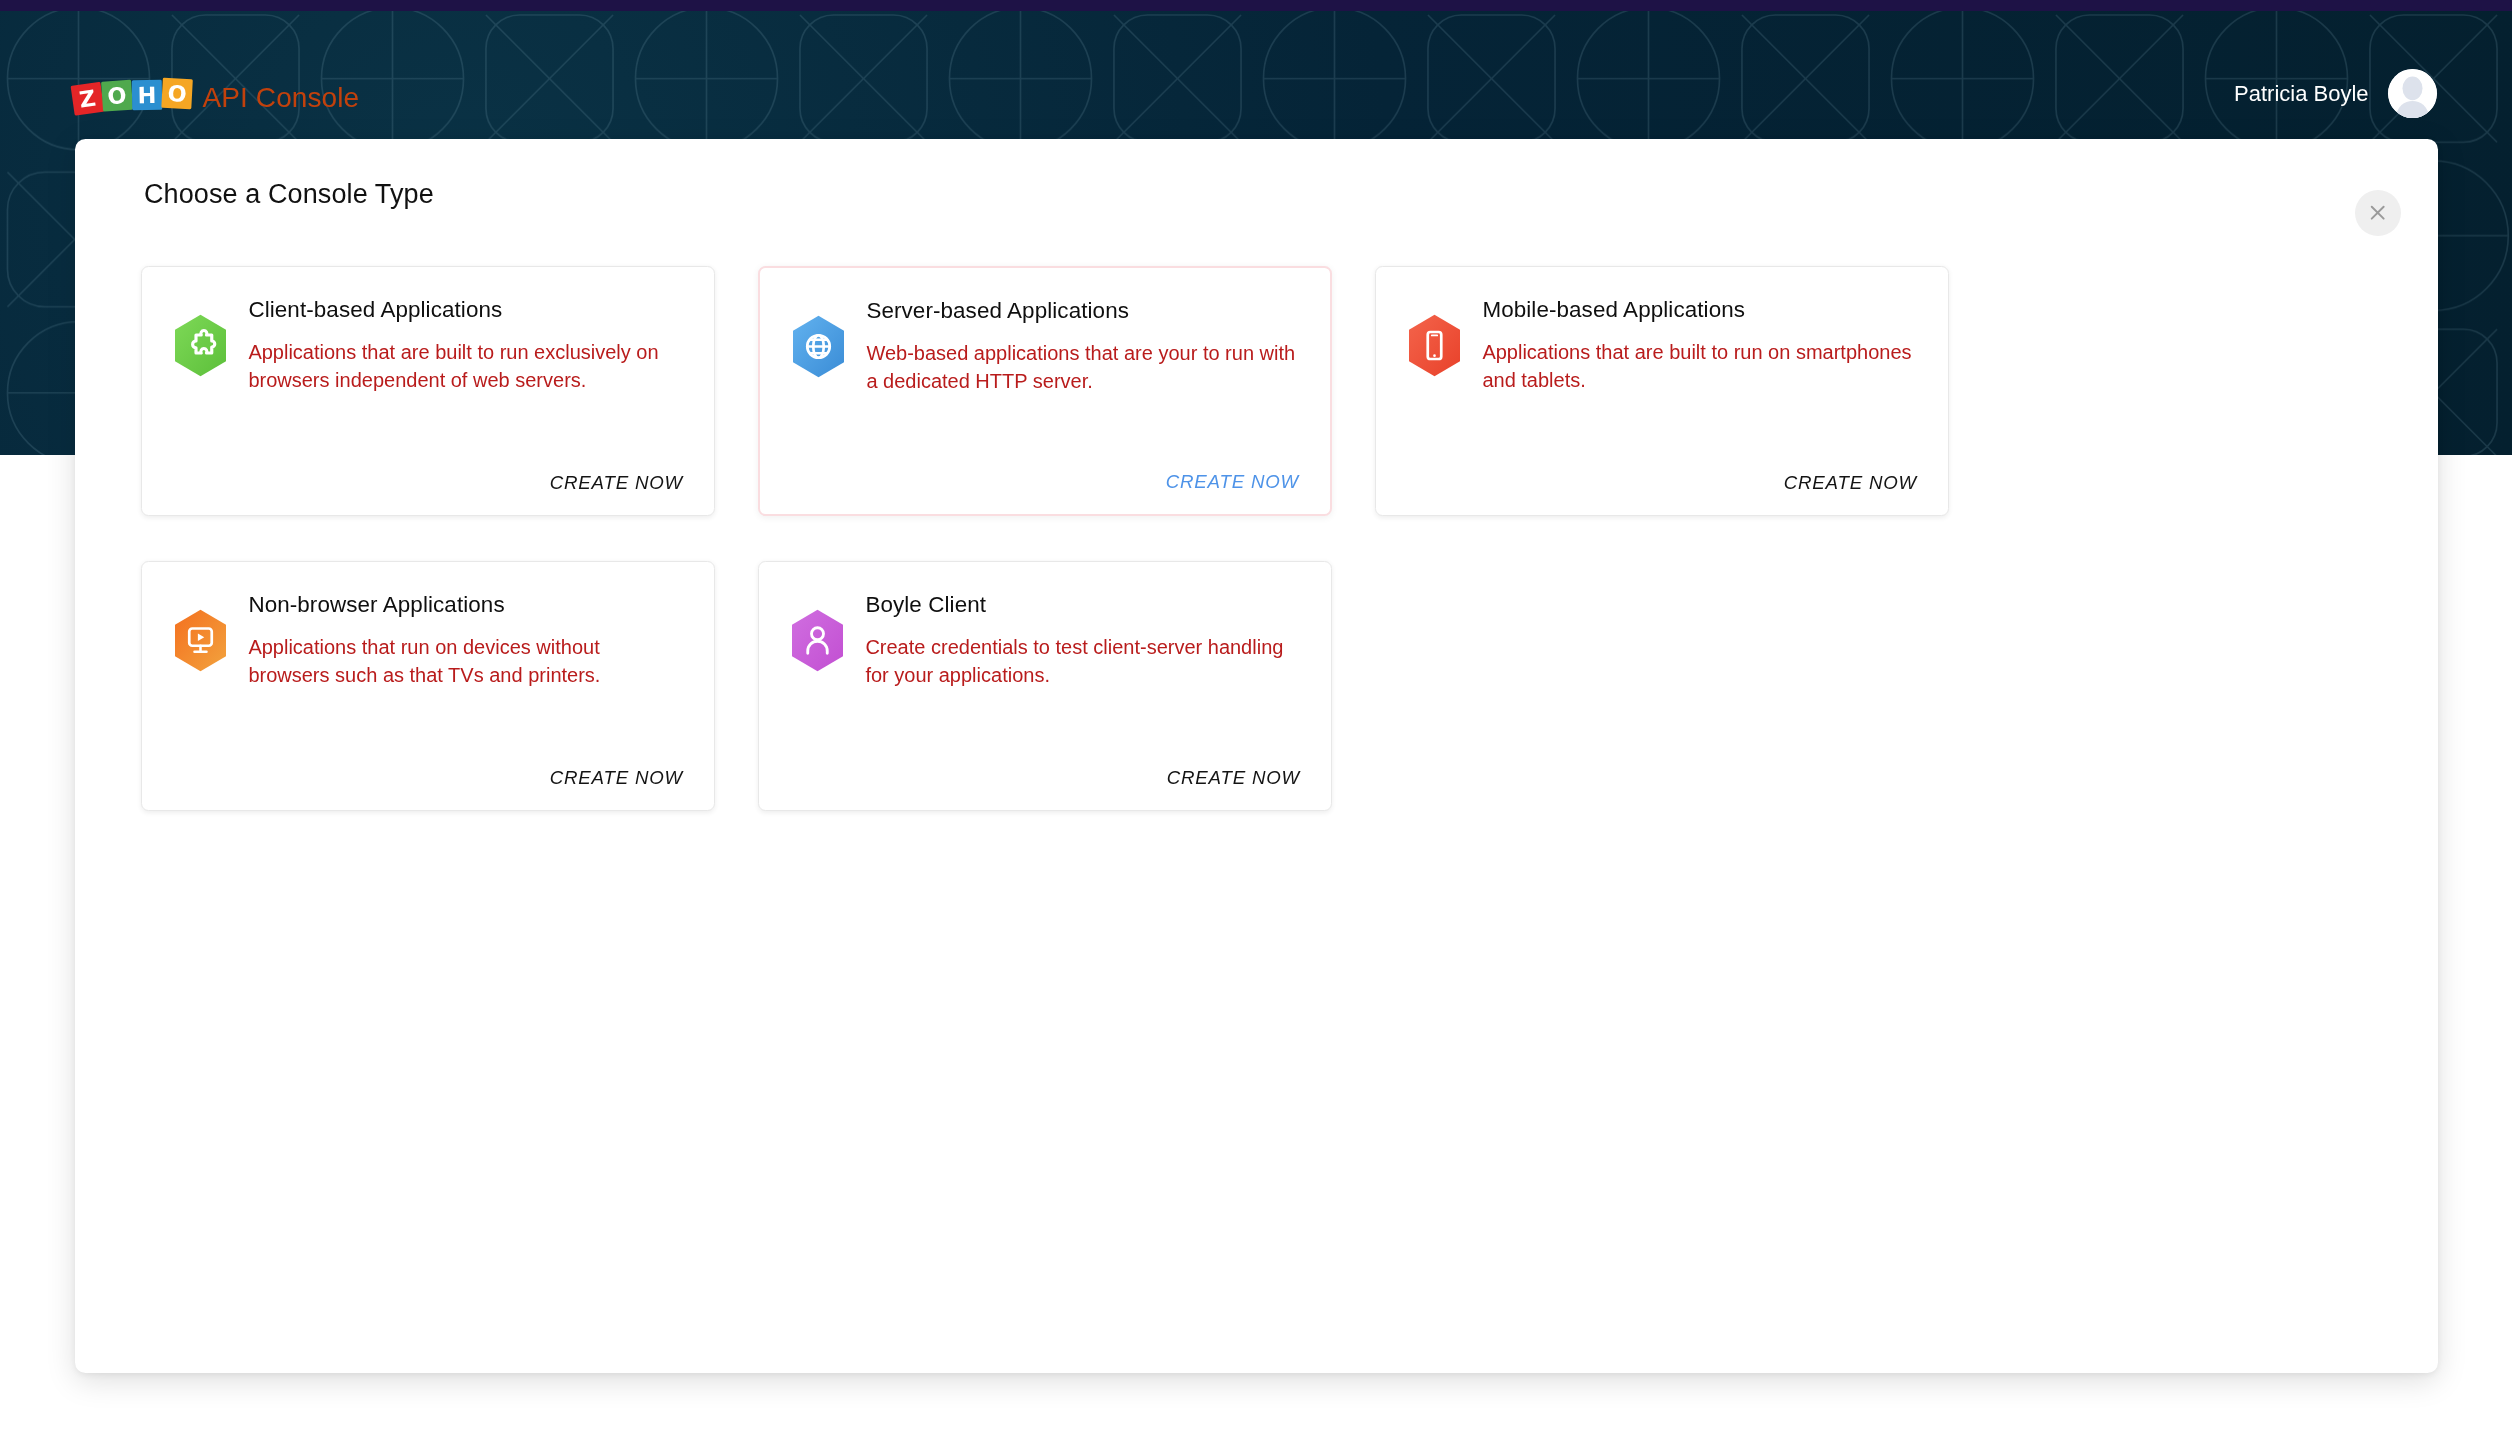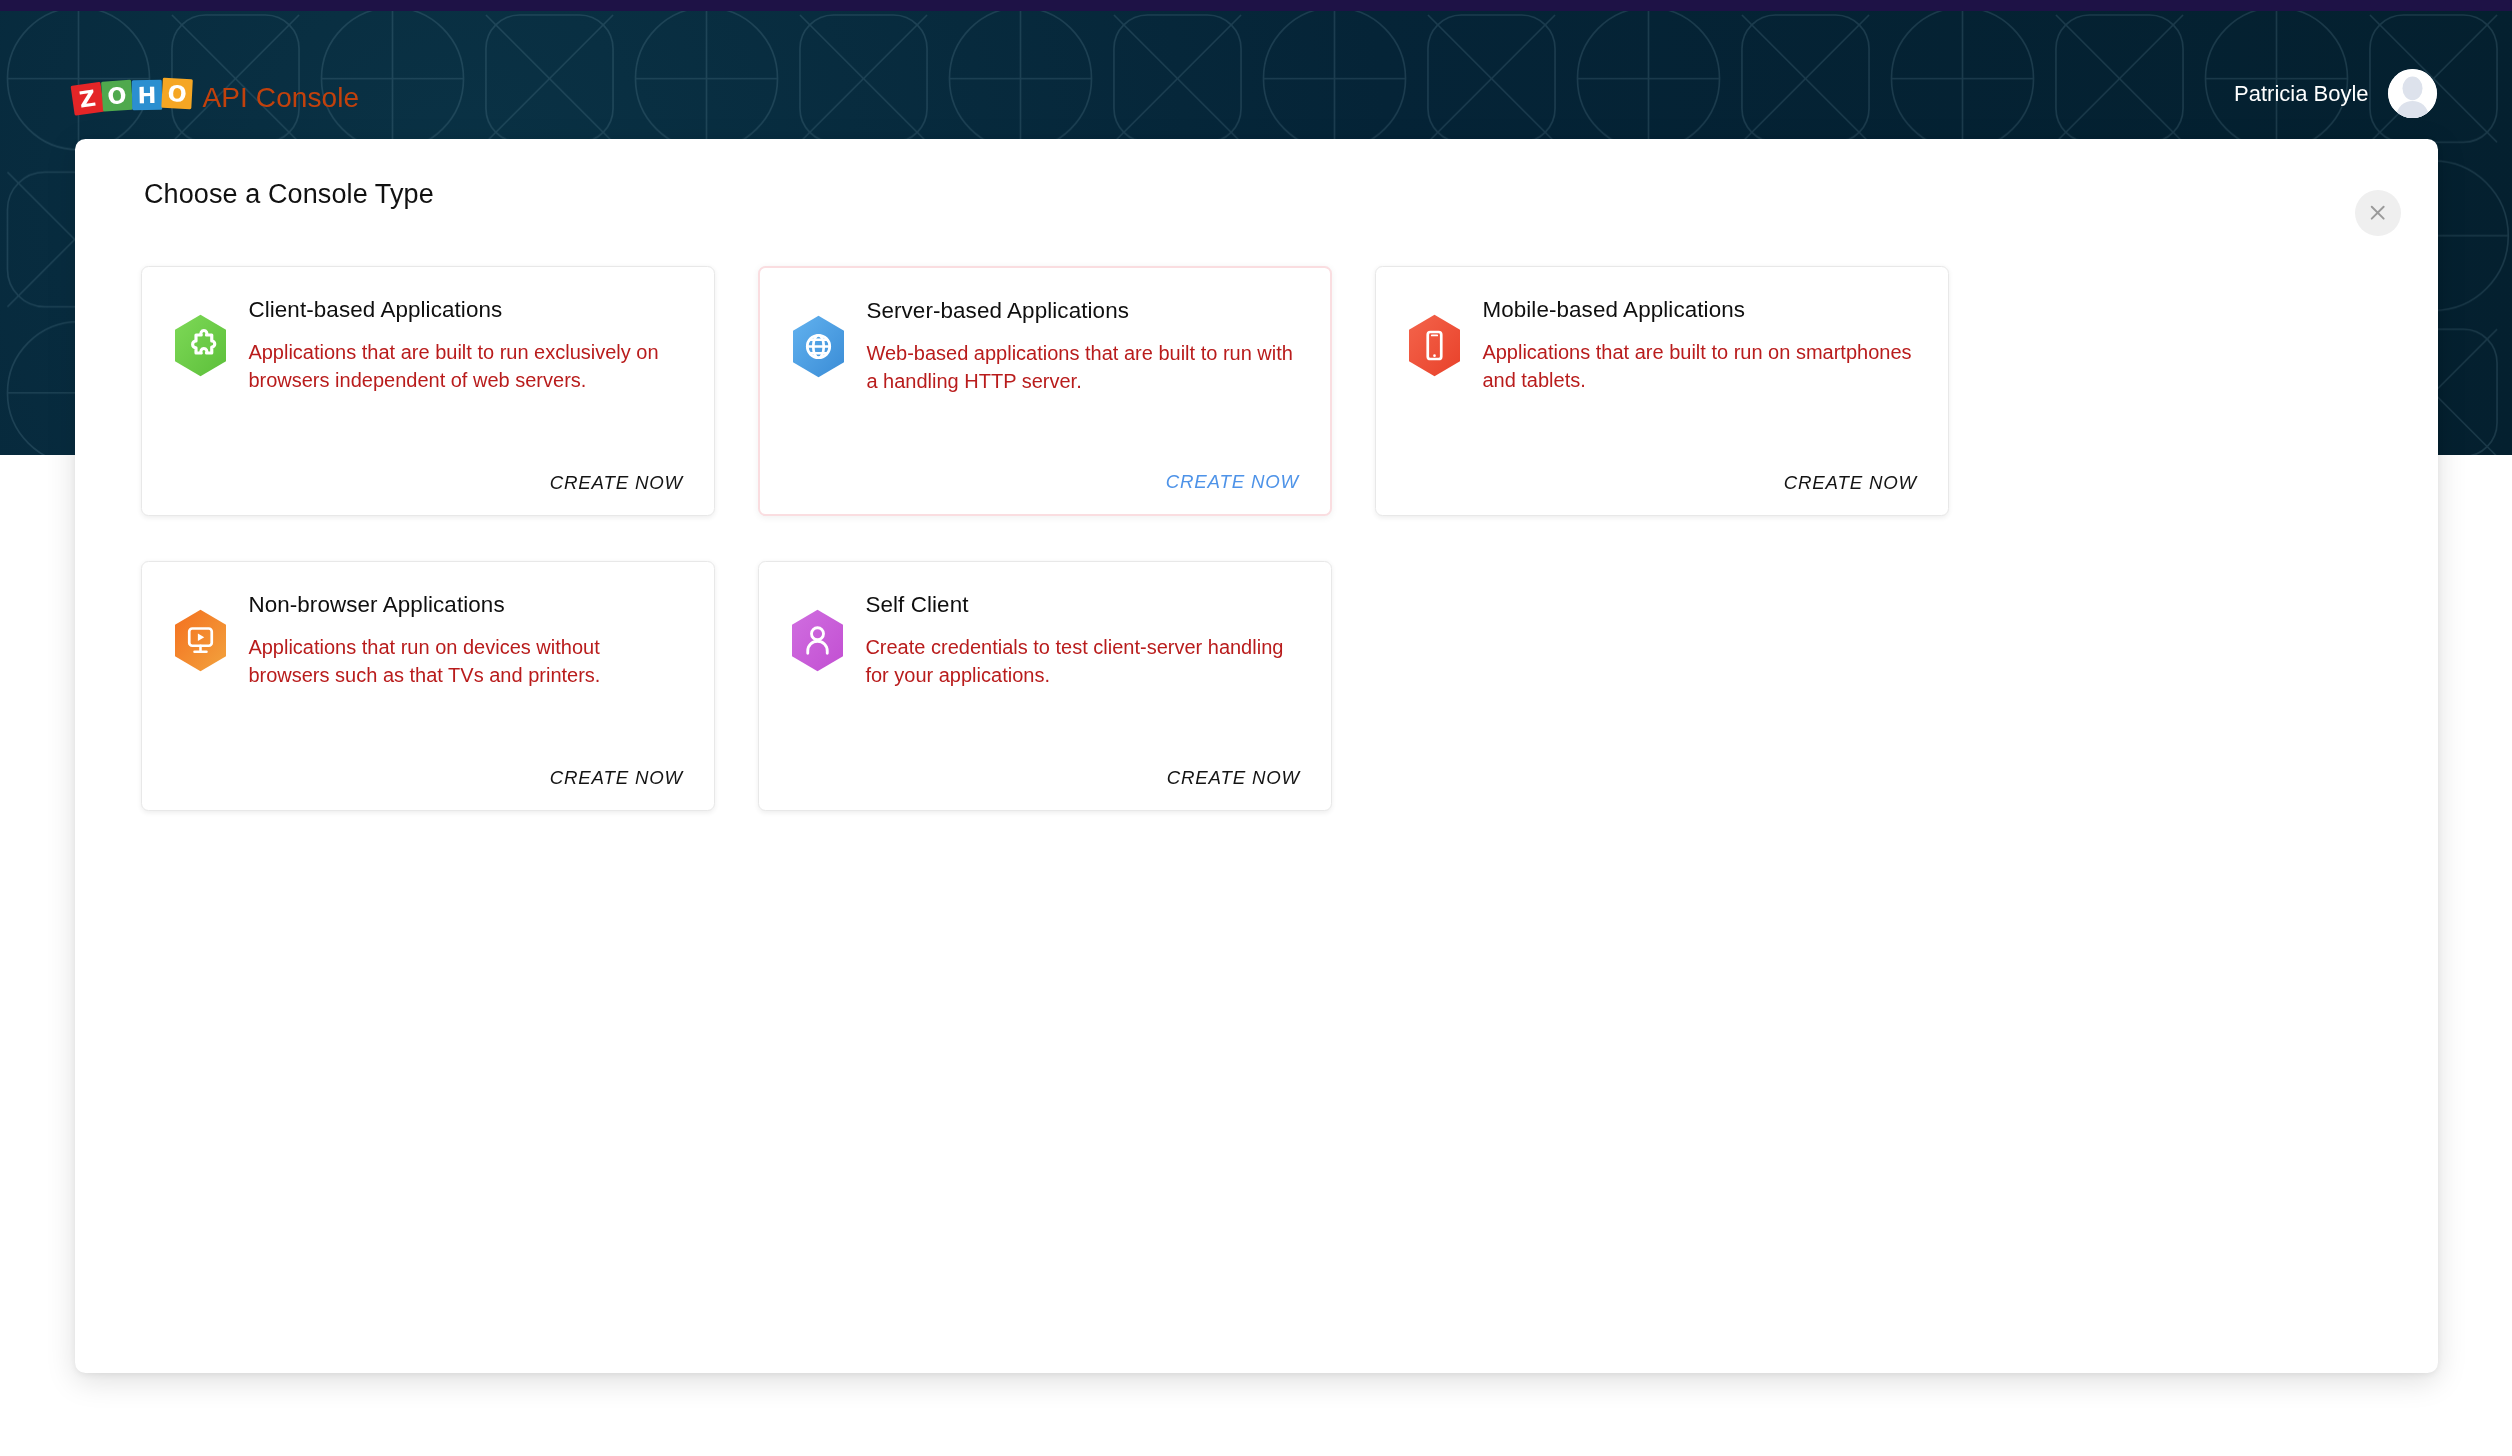--- a/index.html
+++ b/index.html
@@ -323,21 +323,21 @@
             <path d="M38 1 L72 21 L72 63 L38 83 L4 63 L4 21 Z" fill="url(#g2)"></path>
             <g fill="none" stroke="#ffffff" stroke-width="3.6">
               <circle cx="38" cy="42" r="15"></circle>
               <ellipse cx="38" cy="42" rx="7" ry="15"></ellipse>
               <path d="M23 42 h30 M25.5 33 h25 M25.5 51 h25"></path>
             </g>
           </svg>
         </div>
         <div class="card-body">
           <div class="card-title">Server-based Applications</div>
-          <div class="card-desc">Web-based applications that are built to run with a handling HTTP server.</div>
+          <div class="card-desc">Web-based applications that are your to run with a dedicated HTTP server.</div>
         </div>
       </div>
       <div class="card-cta accent">CREATE NOW</div>
     </div>
 
     <div class="card">
       <div class="card-head">
         <div class="hex">
           <svg width="57" height="63" viewBox="0 0 76 84">
             <defs>
@@ -393,21 +393,21 @@
               <stop offset="0%" stop-color="#d06ee0"></stop>
                   <stop offset="100%" stop-color="#c24fd2"></stop>
             </linearGradient>
               </defs>
             <path d="M38 1 L72 21 L72 63 L38 83 L4 63 L4 21 Z" fill="url(#g5)"></path>
             <circle cx="38" cy="33" r="8" fill="none" stroke="#ffffff" stroke-width="3.8"></circle>
             <path d="M25 59 v-3 a13 13 0 0 1 26 0 v3" fill="none" stroke="#ffffff" stroke-width="3.8" stroke-linecap="round"></path>
           </svg>
         </div>
         <div class="card-body">
-          <div class="card-title">Self Client</div>
+          <div class="card-title">Boyle Client</div>
           <div class="card-desc">Create credentials to test client-server handling for your applications.</div>
         </div>
       </div>
       <div class="card-cta">CREATE NOW</div>
     </div>
 
   </div>
 </div>
 
 

